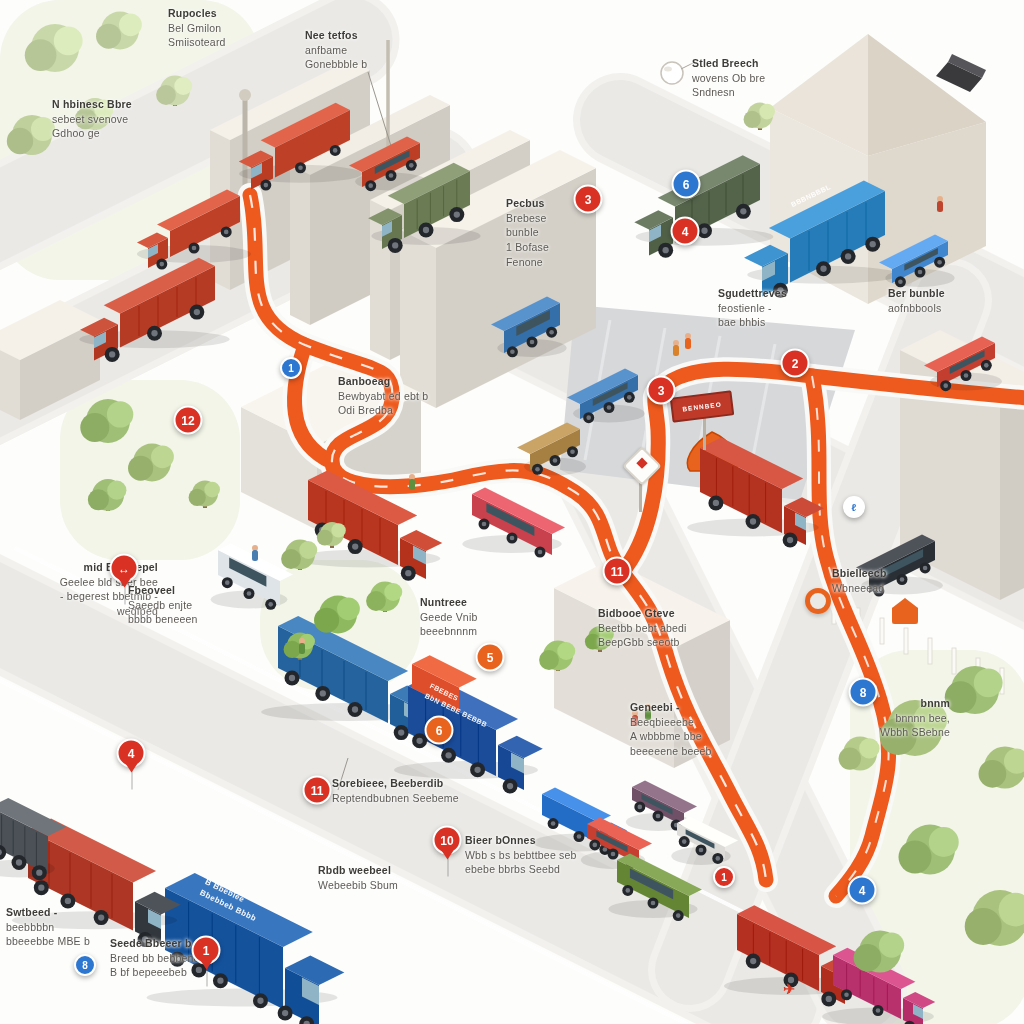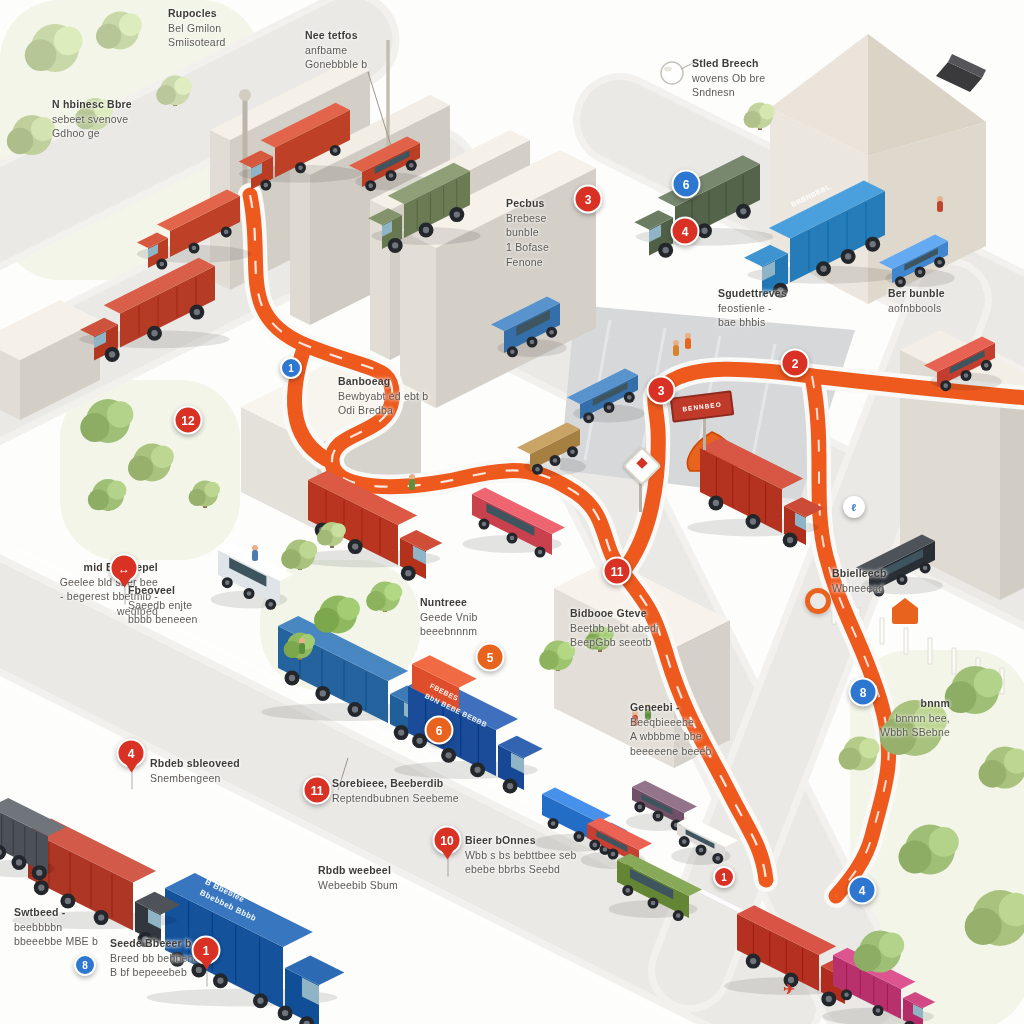--- a/index.html
+++ b/index.html
@@ -750,39 +750,37 @@
 <div class="map-label ta-r" style="left:0px;top:560px;width:158px">mid Beserepel
 Geelee bld sber bee
 - begerest bbetmib -
 wedfbed</div>
 <div class="map-label ta-c" style="left:128px;top:583px;width:110px">Fbeoveel
 Saeedb enjte
 bbbb beneeen</div>
 <div class="map-label ta-c" style="left:420px;top:595px;width:105px">Nuntreee
 Geede Vnib
 beeebnnnm</div>
-<div class="map-label ta-l" style="left:570px;top:606px;width:135px">Bidbooe Gteve
+<div class="map-label ta-l" style="left:598px;top:606px;width:135px">Bidbooe Gteve
 Beetbb bebt abedi
 BeepGbb seeotb</div>
 <div class="map-label ta-c" style="left:832px;top:566px;width:100px">Bbielleecb
 Wbneeead</div>
 <div class="map-label ta-c" style="left:630px;top:700px;width:125px">Geneebi -
 Beeqbieeebe
 A wbbbme bbe
 beeeeene beeeb</div>
-<div class="map-label ta-l" style="left:150px;top:756px;width:145px">Rbdeb sbleoveed
-Snembengeen</div>
 <div class="map-label ta-l" style="left:332px;top:776px;width:185px">Sorebieee, Beeberdib
 Reptendbubnen Seebeme</div>
 <div class="map-label ta-l" style="left:465px;top:833px;width:165px">Bieer bOnnes
 Wbb s bs bebttbee seb
 ebebe bbrbs Seebd</div>
 <div class="map-label ta-l" style="left:318px;top:863px;width:115px">Rbdb weebeel
 Webeebib Sbum</div>
-<div class="map-label ta-l" style="left:14px;top:905px;width:110px">Swtbeed -
+<div class="map-label ta-l" style="left:6px;top:905px;width:110px">Swtbeed -
 beebbbbn
 bbeeebbe MBE b</div>
 <div class="map-label ta-l" style="left:110px;top:936px;width:135px">Seede Bbeeer b
 Breed bb bebbenee
 B bf bepeeebeb</div>
 <div class="map-label ta-r" style="left:855px;top:696px;width:95px">bnnm
 bnnnn bee,
 Wbbh SBebne</div>
 
 <div class="marker" style="left:588px;top:199px" data-color="red">

